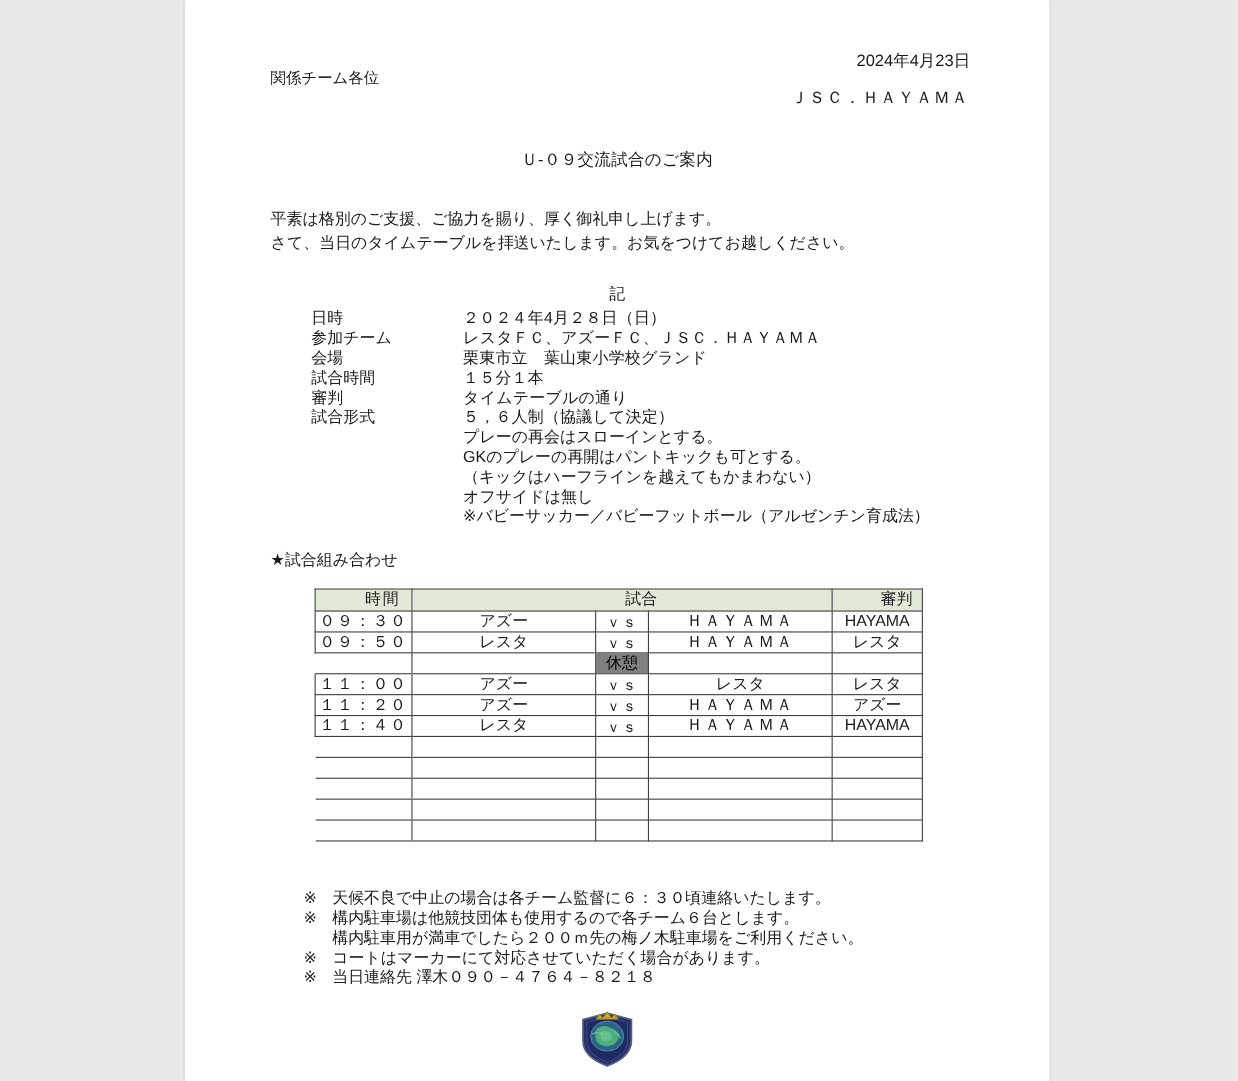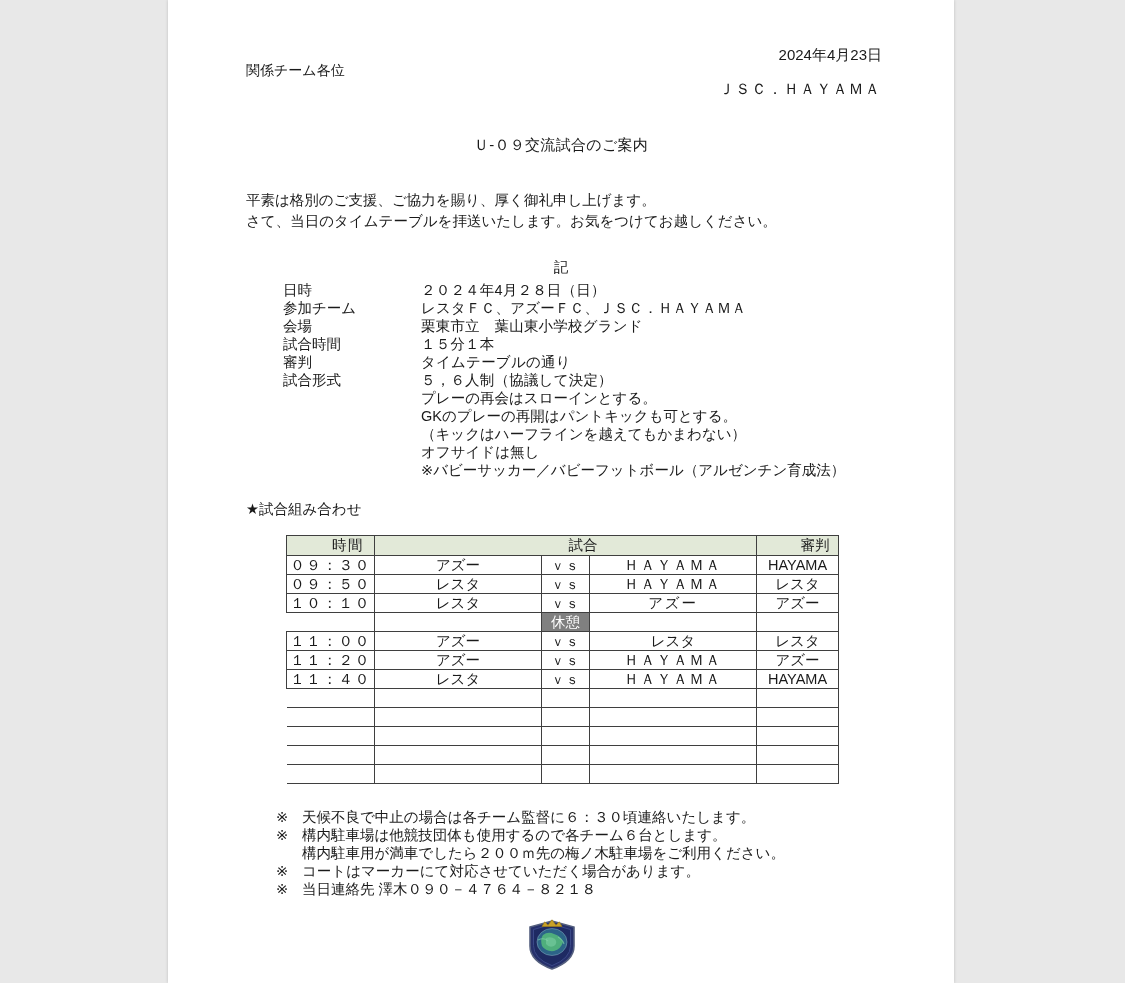--- a/index.html
+++ b/index.html
@@ -147,21 +147,21 @@
   table.sched thead th {
     background: #e2e9d8;
     height: 19px;
     padding-left: 36px;
   }
   td.time, th.time { letter-spacing: 1.6px; }
   td.vs { letter-spacing: 1px; font-size: 13.5px; }
   td.team-sp { letter-spacing: 1.8px; }
   td.rest {
     background: #808080;
-    color: #ffffff;
+    color: #000000;
     border-color: #3f3f3f;
   }
   tr.blank td { height: 18px; }
   tr.blank td.nb {
     border-left: none;
     border-right: none;
   }
 
   
   .notes {
@@ -267,27 +267,20 @@
             </tr>
 
             <tr>
               <td class="time">０９：５０</td>
               <td>レスタ</td>
               <td class="vs">ｖｓ</td>
               <td class="team-sp">ＨＡＹＡＭＡ</td>
               <td>レスタ</td>
             </tr>
 
-            <tr>
-              <td class="time">１０：１０</td>
-              <td>レスタ</td>
-              <td class="vs">ｖｓ</td>
-              <td class="team-sp">アズー</td>
-              <td>アズー</td>
-            </tr>
 
             <tr class="blank">
               <td class="nb"></td>
               <td></td>
               <td class="rest">休憩</td>
               <td></td>
               <td></td>
             </tr>
 
             <tr>

